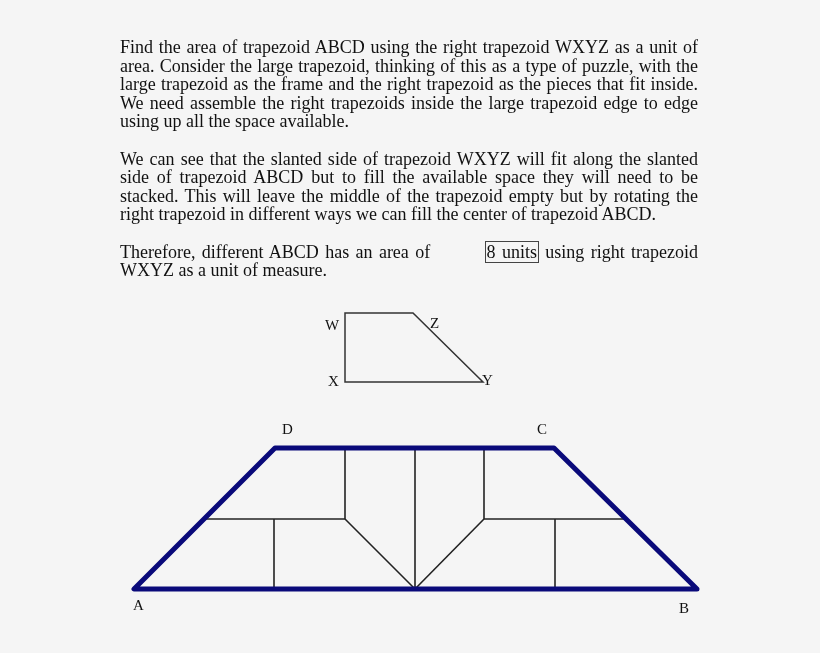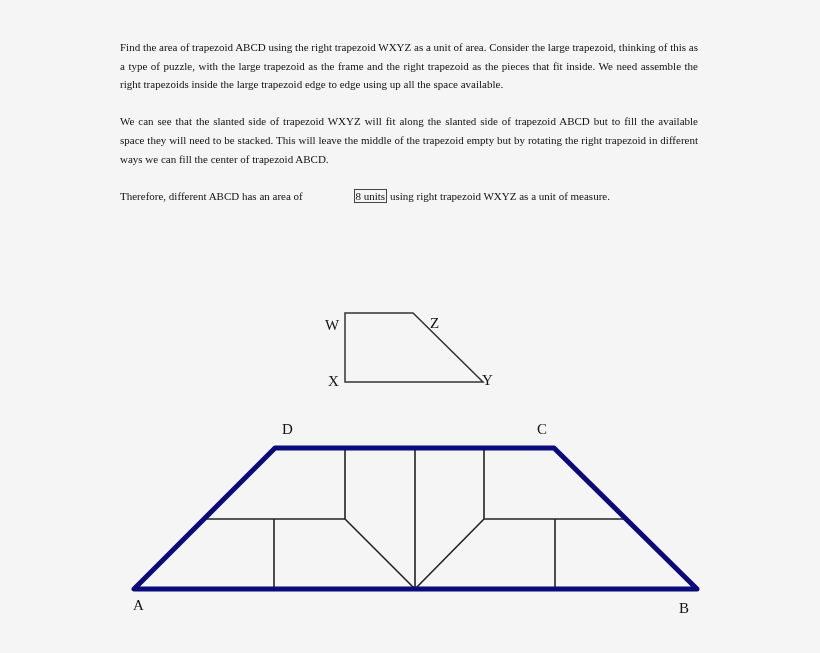--- a/index.html
+++ b/index.html
@@ -13,21 +13,21 @@
       position: relative;
       overflow: hidden;
       font-family: "Liberation Serif", serif;
       color: #111;
     }
     .doc {
       position: absolute;
       left: 120px;
       top: 38px;
       width: 578px;
-      font-size: 11px;
+      font-size: 18px;
       line-height: 18.6px;
       text-align: justify;
     }
     .para {
       margin: 0 0 18.6px 0;
     }
     .boxed {
       border: 1px solid #444;
       padding: 0 1px;
       margin-left: 48px;

